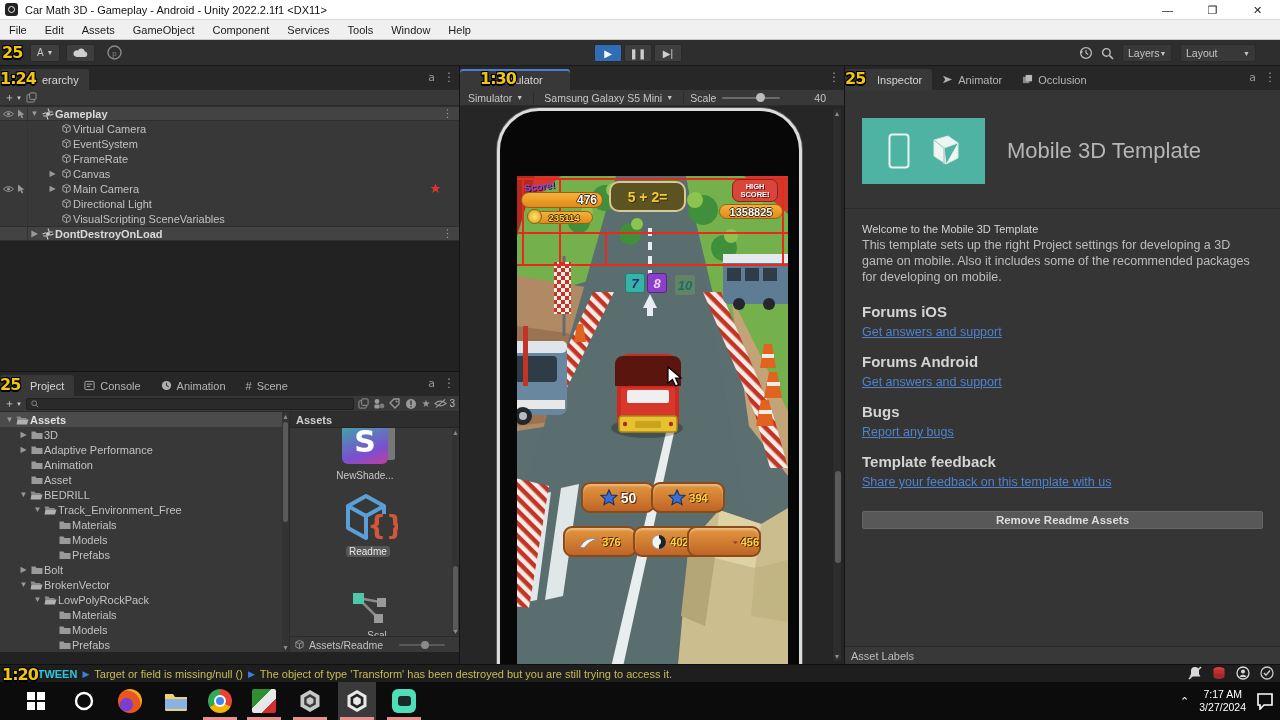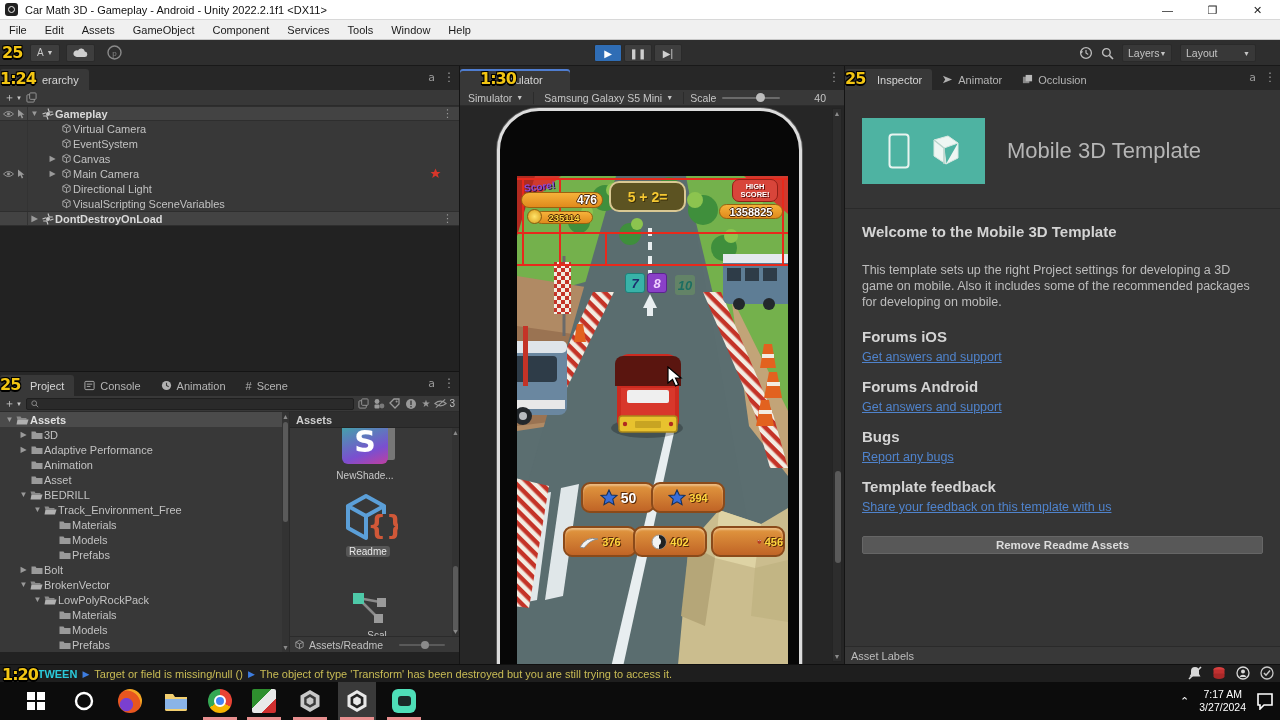--- a/index.html
+++ b/index.html
@@ -95,21 +95,21 @@
   .pu .cnt.big{color:#fff;font-size:14px}
   .cursor{position:absolute;left:150px;top:190px;z-index:9}
 
   
   .insp-body{flex:1;overflow:hidden;position:relative;background:#353535;font-size:12px;color:#bdbdbd}
   .insp-banner{display:flex;align-items:center;gap:22px;margin:28px 17px 24px 17px}
   .banner-box{width:123px;height:66px;background:#4eb3a2;display:flex;align-items:center;justify-content:center;gap:12px;flex:none}
   .banner-title{font-size:22px;color:#b6b6b6}
   .insp-divider{height:1px;background:#2a2a2a;margin:0 0 14px 0}
   .insp-inner{padding:0 17px}
-  .insp-h1{font-size:15px;font-weight:bold;color:#d4d4d4;margin-bottom:22px}
+  .insp-h1{font-size:11px;font-weight:normal;color:#d4d4d4;margin-bottom:2px}
   .insp-p{font-size:12.5px;line-height:16px;color:#bdbdbd;margin-bottom:18px}
   .insp-h2{font-size:15px;font-weight:bold;color:#d4d4d4;margin-top:14px;margin-bottom:5px}
   .insp-link{font-size:12.5px;color:#4f83cc;text-decoration:underline}
   .insp-btn{margin:22px 0 0 0;width:100%;height:18px;background:#585858;border:1px solid #666;border-radius:2px;color:#dcdcdc;font-size:11.5px;font-weight:bold;display:flex;align-items:center;justify-content:center}
   .insp-foot{position:absolute;left:0;right:0;bottom:0;height:18px;border-top:1px solid #2a2a2a;background:#383838;color:#bdbdbd;font-size:11px;display:flex;align-items:center;padding-left:6px}
 
   
   .statusbar{height:18px;background:#1e1e1e;border-top:1px solid #101010;display:flex;align-items:center;font-size:11px;position:relative;padding-left:34px;white-space:nowrap;overflow:hidden}
   .st-cy{color:#2bc9da;font-weight:bold}
   .st-ar{color:#3d7de0;margin:0 5px;font-size:9px}
@@ -252,20 +252,31 @@
             <div class="h-row">
               <div class="gutter"></div>
               <span style="width:18px;flex:none"></span>
               <span class="arrow"></span>
               <span class="rowico">
                 <svg width="11" height="11" viewBox="0 0 12 12">
                   <path d="M2 3.5 L6 1.5 L10 3.5 L6 5.5 Z M2 3.5 V8.5 L6 10.5 V5.5 M10 3.5 V8.5 L6 10.5" stroke="#a8a8a8" fill="none" stroke-width="1"></path>
                 </svg>
               </span>
               <span>EventSystem</span>
+            </div>
+            <div class="h-row">
+              <div class="gutter"></div>
+              <span style="width:18px;flex:none"></span>
+              <span class="arrow"></span>
+              <span class="rowico">
+                <svg width="11" height="11" viewBox="0 0 12 12">
+                  <path d="M2 3.5 L6 1.5 L10 3.5 L6 5.5 Z M2 3.5 V8.5 L6 10.5 V5.5 M10 3.5 V8.5 L6 10.5" stroke="#a8a8a8" fill="none" stroke-width="1"></path>
+                </svg>
+              </span>
+              <span>FrameRate</span>
             </div>
             <div class="h-row">
               <div class="gutter"></div>
               <span style="width:18px;flex:none"></span>
               <span class="arrow">▶</span>
               <span class="rowico">
                 <svg width="11" height="11" viewBox="0 0 12 12">
                   <path d="M2 3.5 L6 1.5 L10 3.5 L6 5.5 Z M2 3.5 V8.5 L6 10.5 V5.5 M10 3.5 V8.5 L6 10.5" stroke="#a8a8a8" fill="none" stroke-width="1"></path>
                 </svg>
               </span>
@@ -828,21 +839,21 @@
                   </svg>
                   <span class="cnt">376</span>
                 </div>
                 <div class="pu" style="left: 116px; top: 350px;">
                   <svg width="16" height="16" viewBox="0 0 16 16">
                     <circle cx="8" cy="8" r="7" fill="#f2f2f2" stroke="#9a9a9a"></circle>
                     <path d="M8 1 a7 7 0 0 1 0 14 L8 11 a4 4 0 0 0 0 -7z" fill="#222"></path>
                   </svg>
                   <span class="cnt">402</span>
                 </div>
-                <div class="pu" style="left: 194px; top: 350px; padding-left: 44px;">
+                <div class="pu" style="left: 170px; top: 350px; padding-left: 44px;">
                   <svg width="16" height="16" viewBox="0 0 16 16">
                     <path d="M3 2 v6 a5 5 0 0 0 10 0 V2 h-3.4 v6 a1.6 1.6 0 0 1 -3.2 0 V2z" fill="#d23a2a" stroke="#7a1a10"></path>
                     <rect x="3" y="2" width="3.4" height="2.4" fill="#e8e8e8"></rect>
                     <rect x="9.6" y="2" width="3.4" height="2.4" fill="#e8e8e8"></rect>
                   </svg>
                   <span class="cnt">456</span>
                 </div>
               </div>
 
             <svg class="cursor" width="16" height="22" viewBox="0 0 16 22">

